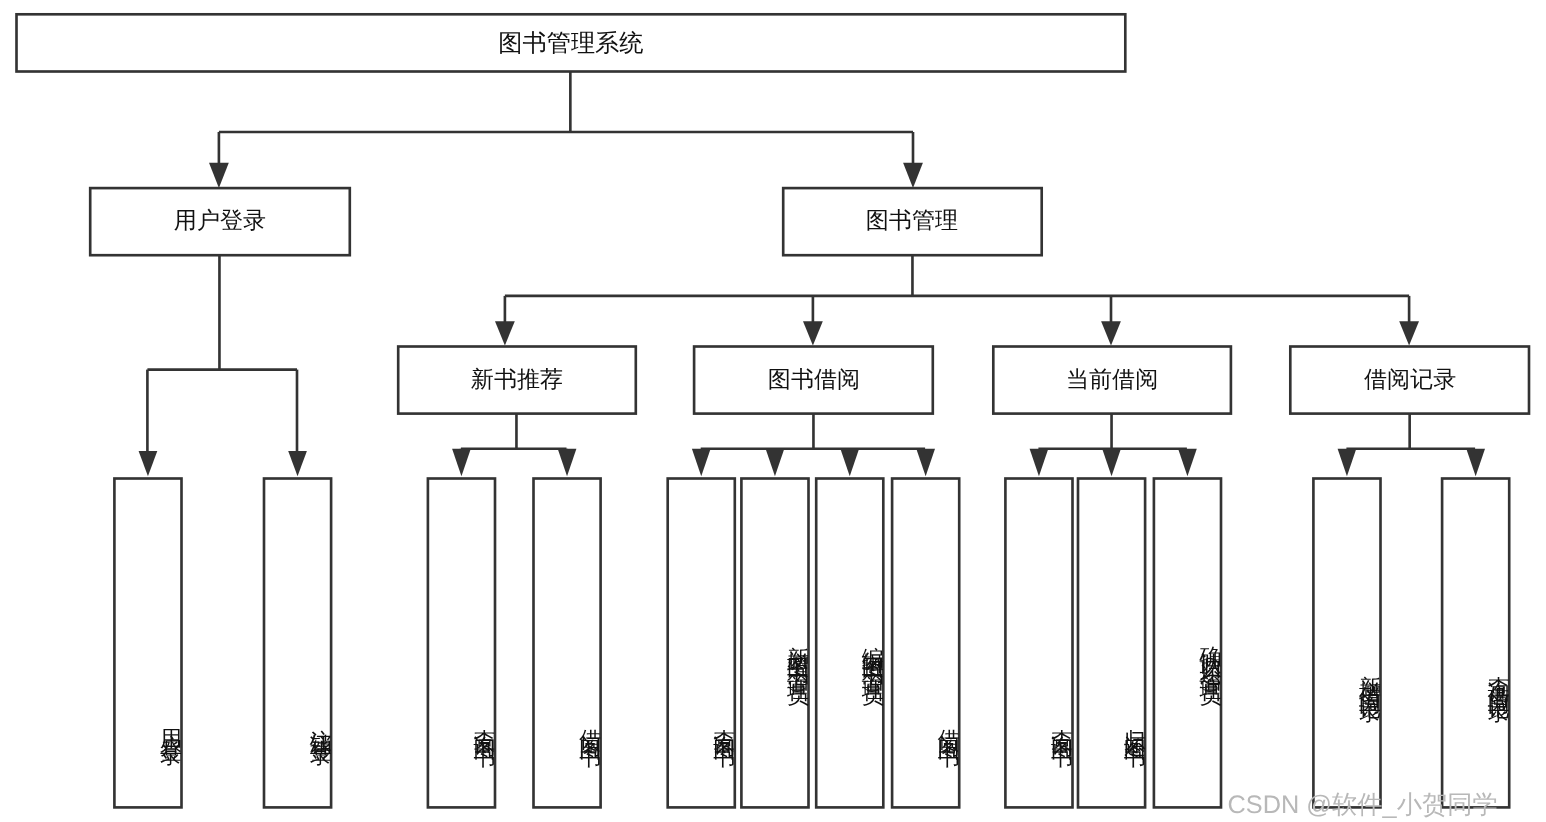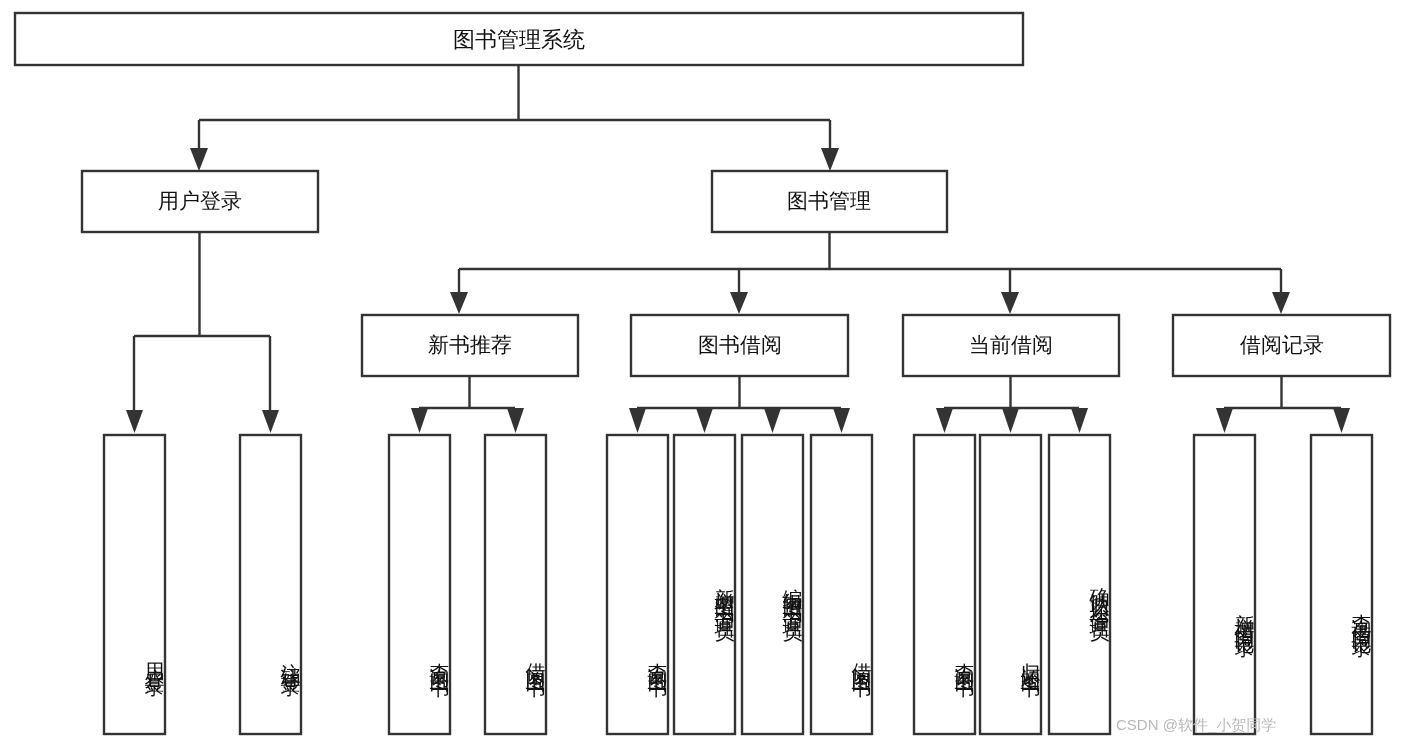--- a/index.html
+++ b/index.html
@@ -69,21 +69,21 @@
     display: flex;
     align-items: flex-start;
     justify-content: center;
     pointer-events: none;
   }
   .watermark {
     position: absolute;
     left: 1116px;
     top: 716px;
     font-family: "Liberation Sans", "DejaVu Sans", sans-serif;
-    font-size: 15px;
+    font-size: 23px;
     color: #b8b8b8;
     white-space: nowrap;
   }
 </style>
 </head>
 <body>
 
 <div id="diagram-root">
 
   <svg class="flow" viewBox="0 0 1405 747">

